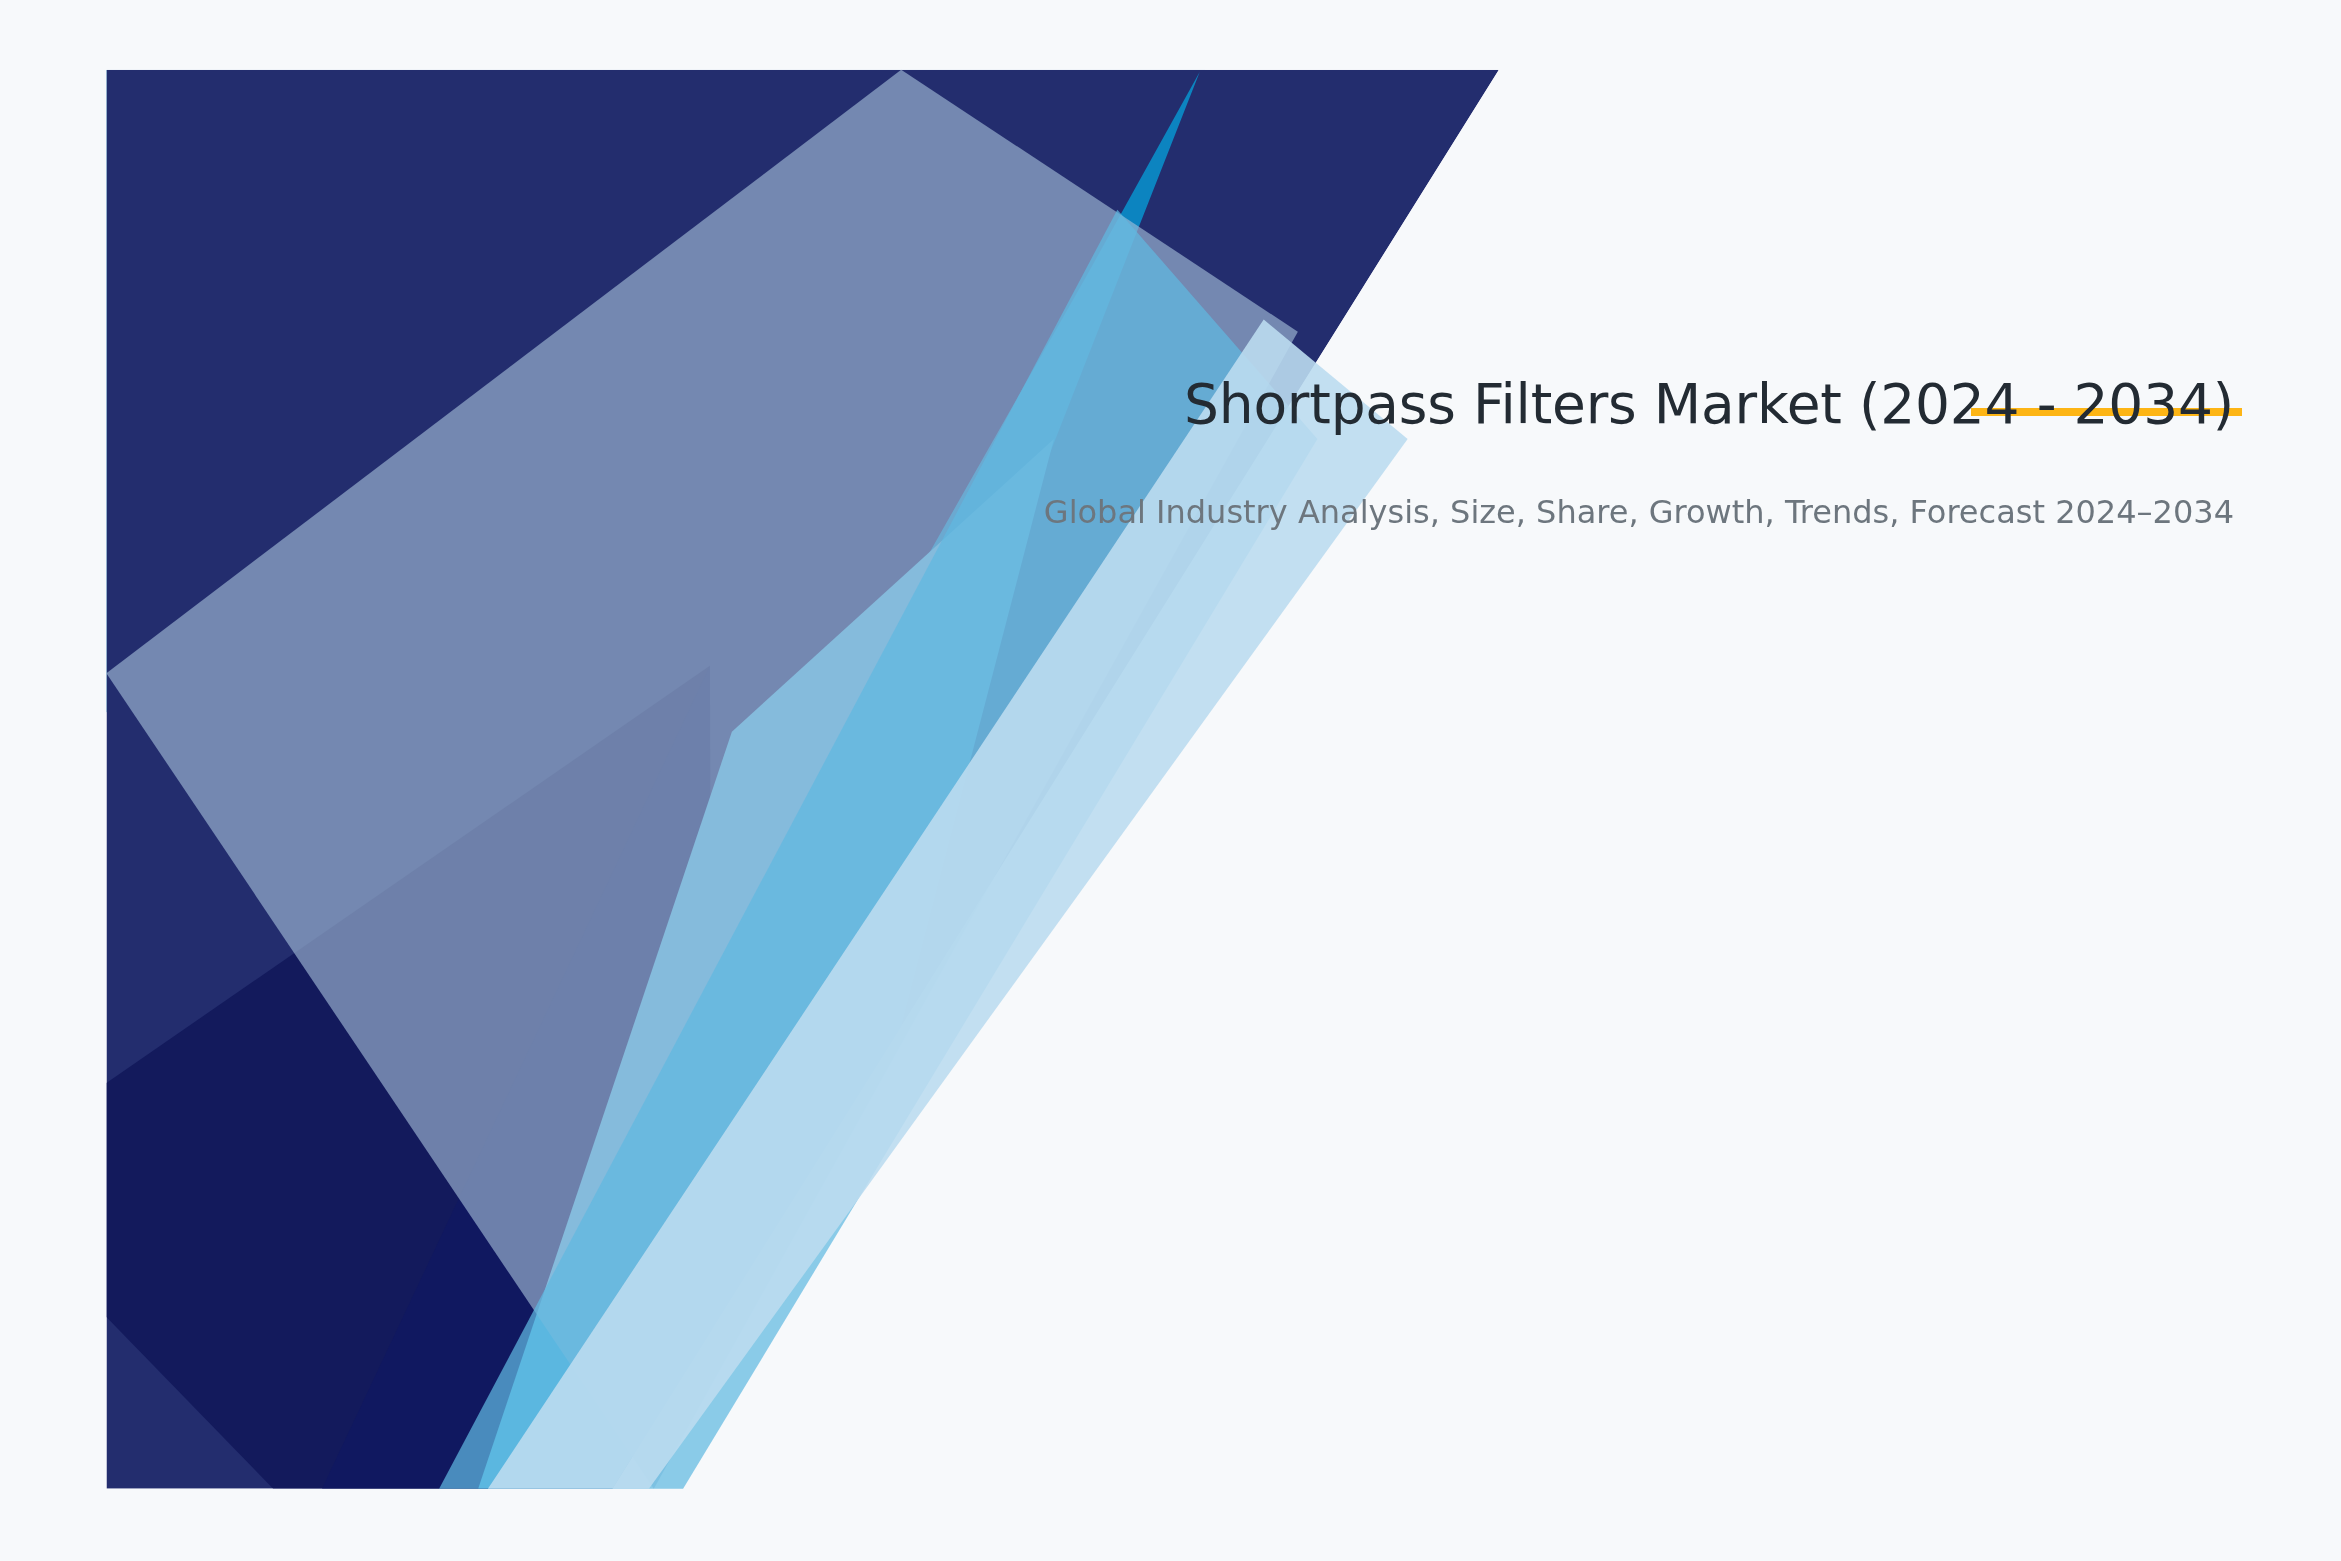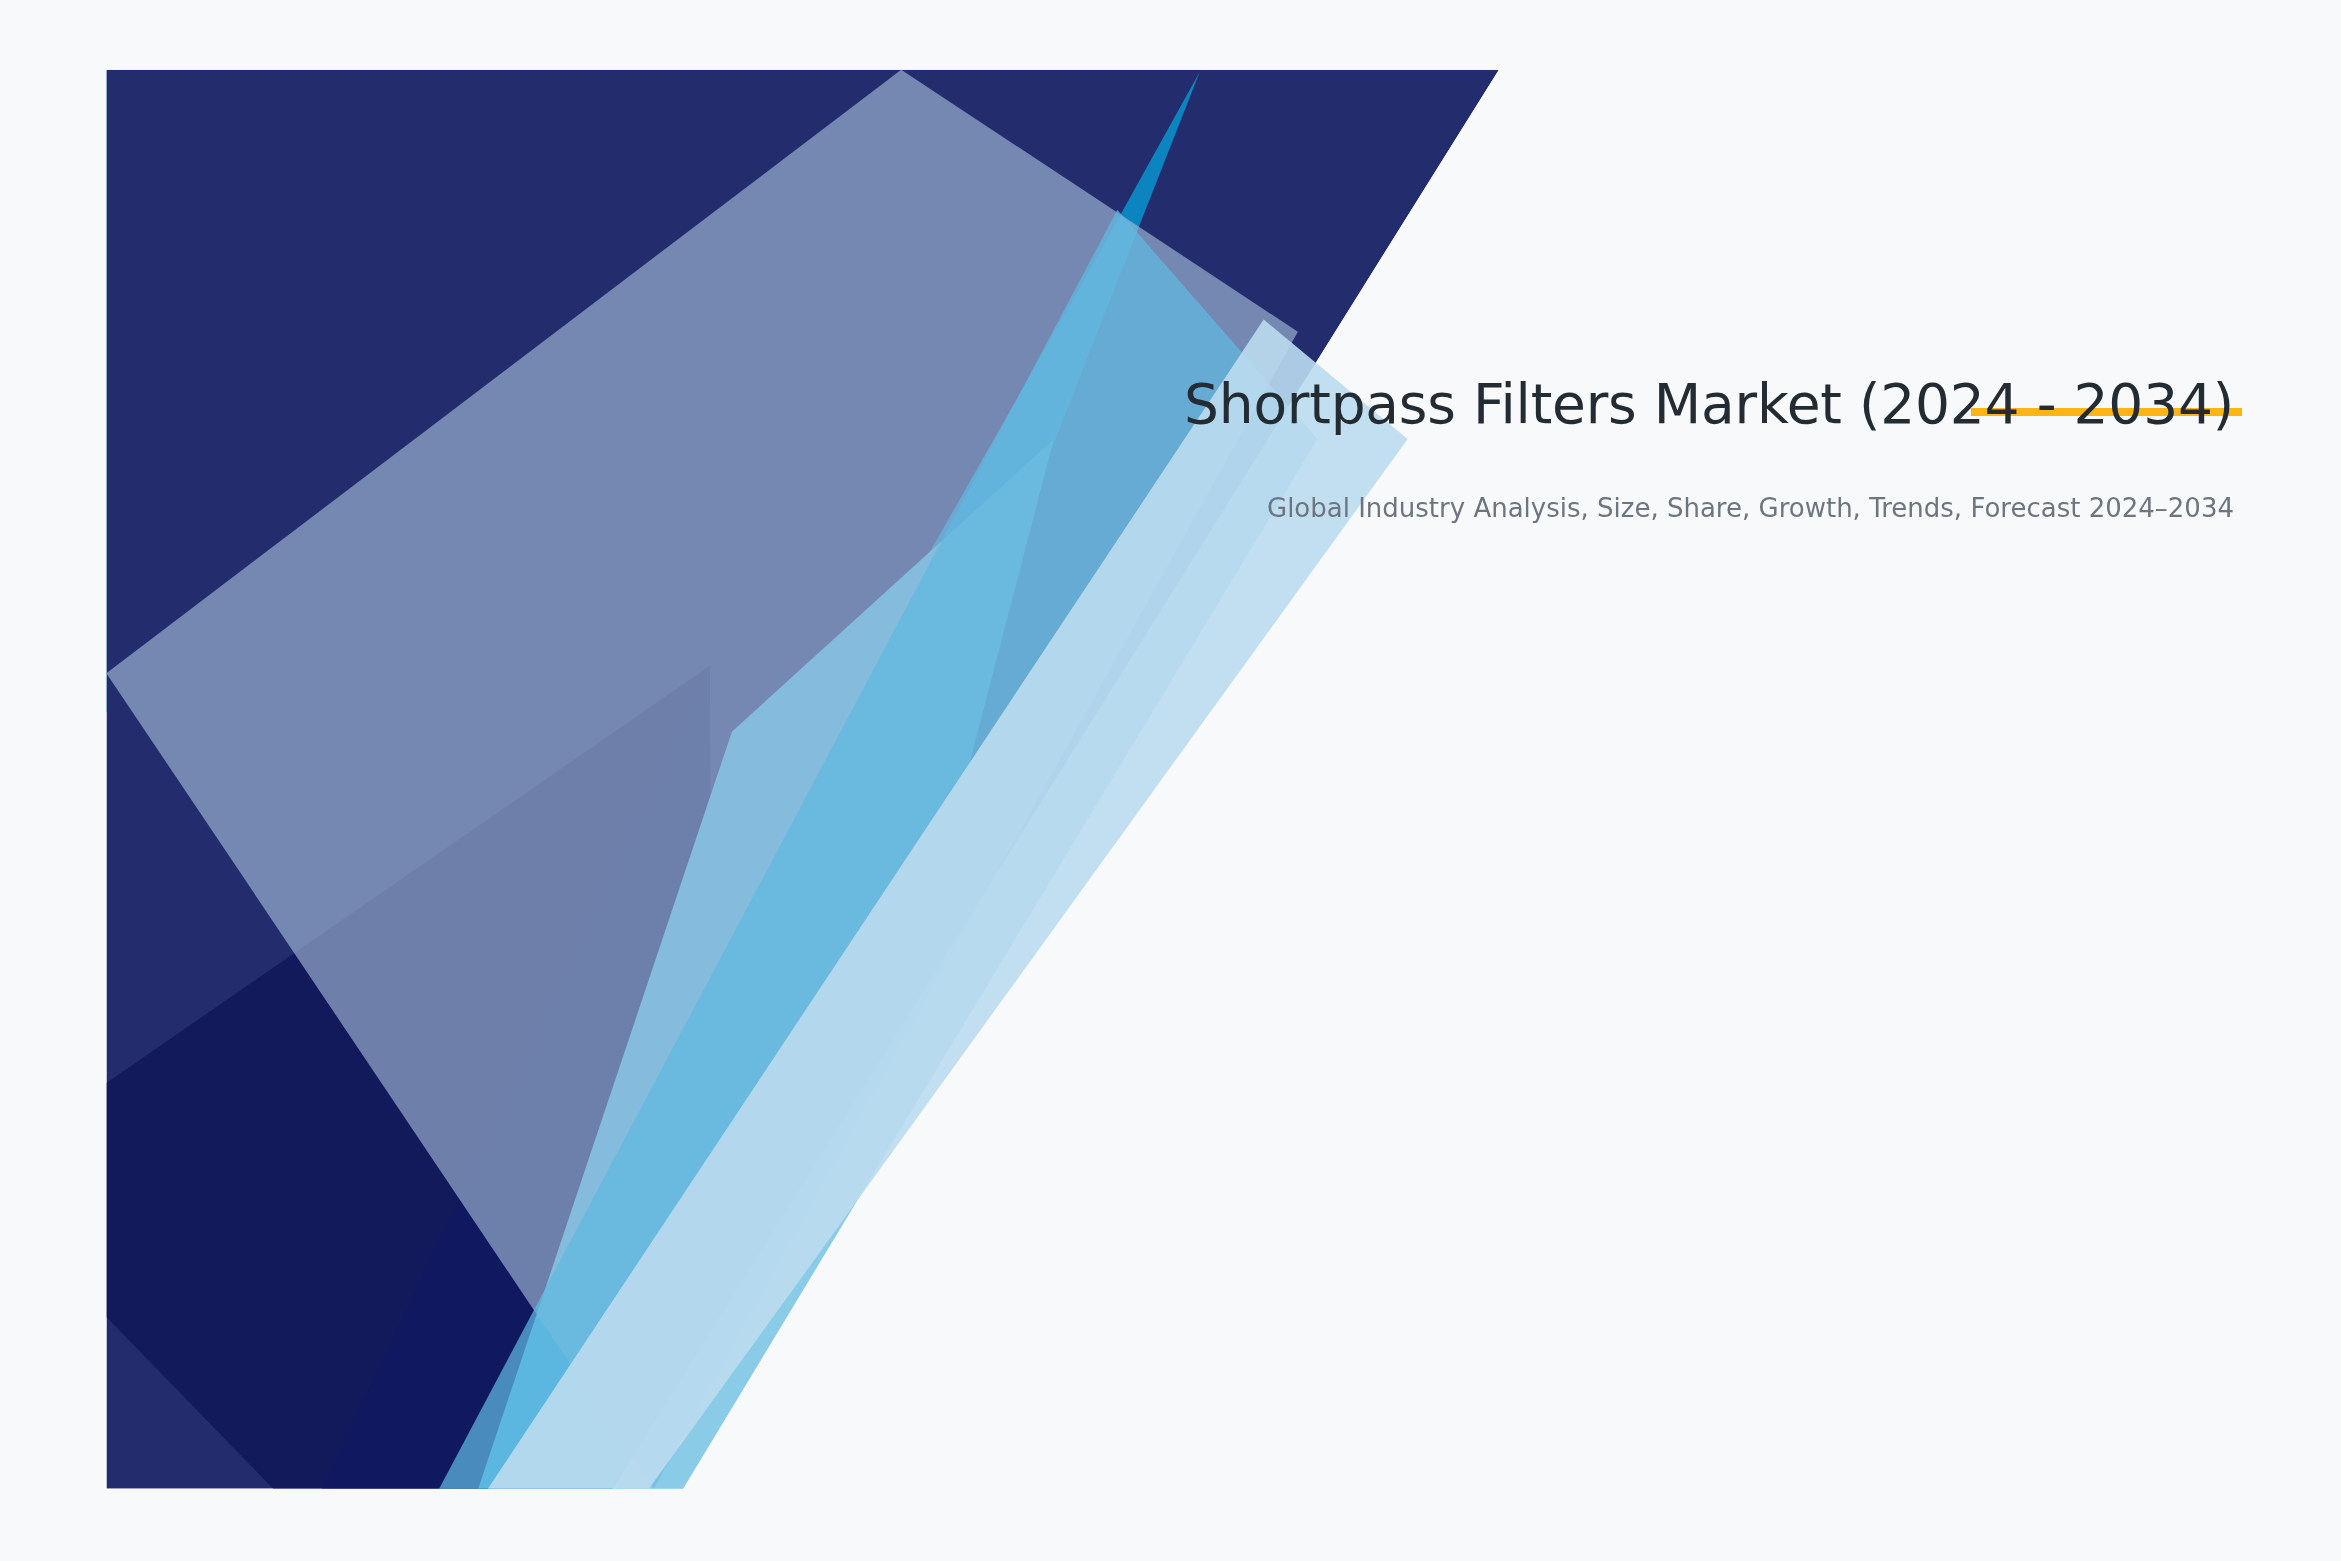--- a/index.html
+++ b/index.html
@@ -64,21 +64,21 @@
     line-height: 1.20;
     font-weight: 400;
     color: #232B33;
     letter-spacing: -0.2px;
     font-family: "DejaVu Sans", "Liberation Sans", sans-serif;
   }
 
   #page-subtitle {
     margin: 0;
     padding-top: 55px;
-    font-size: 26px;
+    font-size: 32px;
     line-height: 1.30;
     font-weight: 400;
     color: #6D767E;
     font-family: "DejaVu Sans", "Liberation Sans", sans-serif;
   }
 </style>
 </head>
 <body>
 
 <div id="cover">

